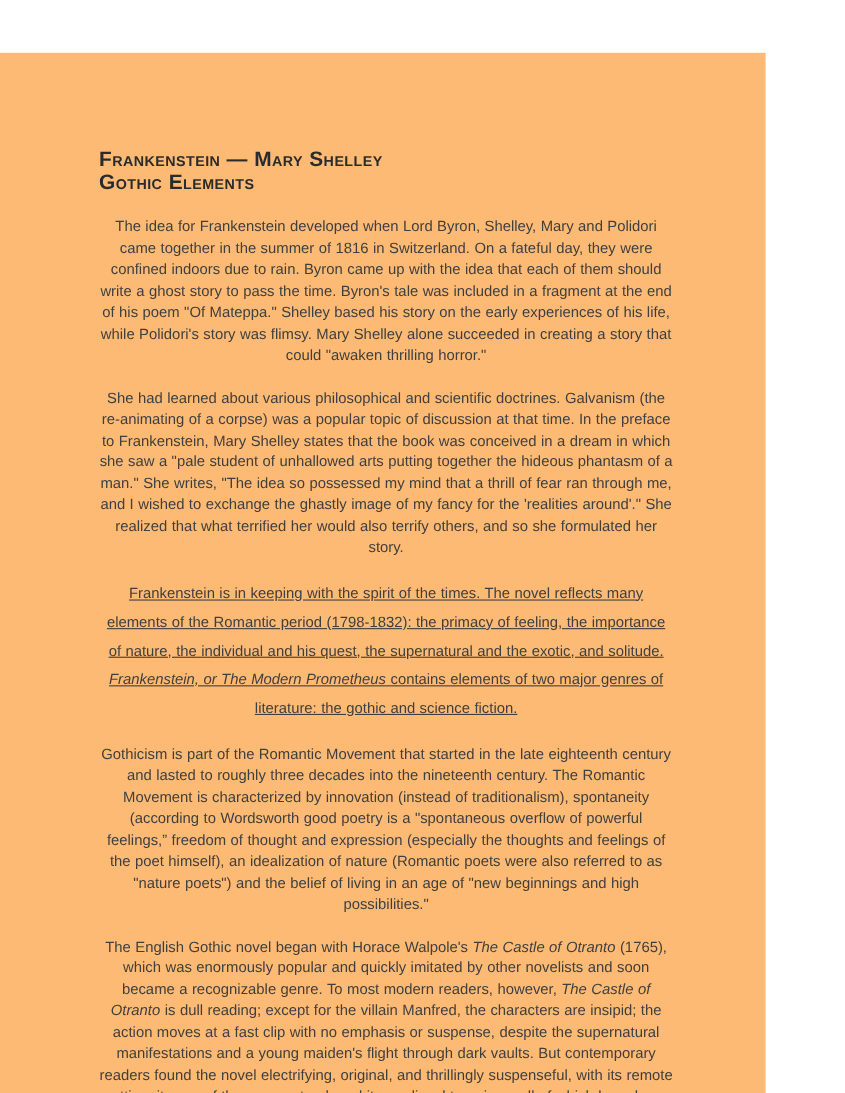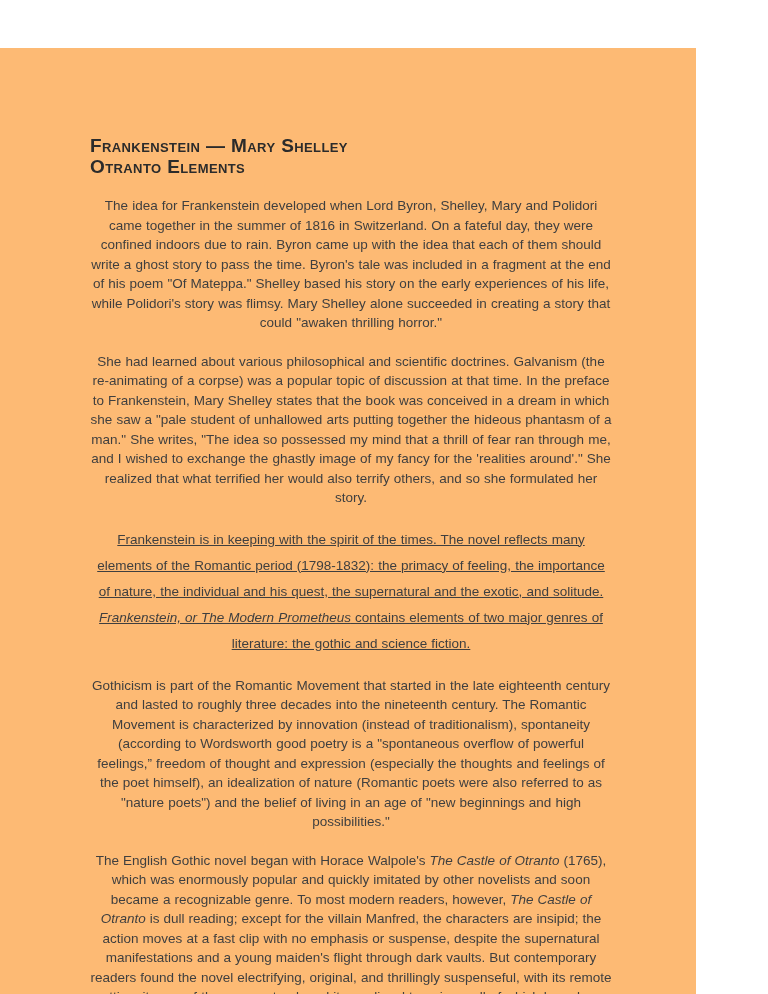--- a/index.html
+++ b/index.html
@@ -50,21 +50,21 @@
   .doc-body em {
     font-style: italic;
   }
 </style>
 </head>
 <body>
 
 <div class="page">
   <div class="doc-title">
     <div>Frankenstein — Mary Shelley</div>
-    <div>Otranto Elements</div>
+    <div>Gothic Elements</div>
   </div>
   <div class="doc-body" id="doc-body">
       <p><span>The idea for Frankenstein developed when Lord Byron, Shelley, Mary and Polidori came together in the summer of 1816 in Switzerland. On a fateful day, they were confined indoors due to rain. Byron came up with the idea that each of them should write a ghost story to pass the time. Byron's tale was included in a fragment at the end of his poem "Of Mateppa." Shelley based his story on the early experiences of his life, while Polidori's story was flimsy. Mary Shelley alone succeeded in creating a story that could "awaken thrilling horror."</span></p>
       <p><span>She had learned about various philosophical and scientific doctrines. Galvanism (the re-animating of a corpse) was a popular topic of discussion at that time. In the preface to Frankenstein, Mary Shelley states that the book was conceived in a dream in which she saw a "pale student of unhallowed arts putting together the hideous phantasm of a man." She writes, "The idea so possessed my mind that a thrill of fear ran through me, and I wished to exchange the ghastly image of my fancy for the 'realities around'." She realized that what terrified her would also terrify others, and so she formulated her story.</span></p>
       <p class="wide"><span>Frankenstein is in keeping with the spirit of the times. The novel reflects many elements of the Romantic period (1798-1832): the primacy of feeling, the importance of nature, the individual and his quest, the supernatural and the exotic, and solitude. </span><em>Frankenstein, or The Modern Prometheus</em><span> contains elements of two major genres of literature: the gothic and science fiction.</span></p>
       <p><span>Gothicism is part of the Romantic Movement that started in the late eighteenth century and lasted to roughly three decades into the nineteenth century. The Romantic Movement is characterized by innovation (instead of traditionalism), spontaneity (according to Wordsworth good poetry is a "spontaneous overflow of powerful feelings,” freedom of thought and expression (especially the thoughts and feelings of the poet himself), an idealization of nature (Romantic poets were also referred to as "nature poets") and the belief of living in an age of "new beginnings and high possibilities."</span></p>
       <p><span>The English Gothic novel began with Horace Walpole's </span><em>The Castle of Otranto</em><span> (1765), which was enormously popular and quickly imitated by other novelists and soon became a recognizable genre. To most modern readers, however, </span><em>The Castle of Otranto</em><span> is dull reading; except for the villain Manfred, the characters are insipid; the action moves at a fast clip with no emphasis or suspense, despite the supernatural manifestations and a young maiden's flight through dark vaults. But contemporary readers found the novel electrifying, original, and thrillingly suspenseful, with its remote setting, its use of the supernatural, and its medieval trappings, all of which have been so frequently and so poorly imitated that they have become stereotypes.</span></p>
     </div>
 </div>
 

